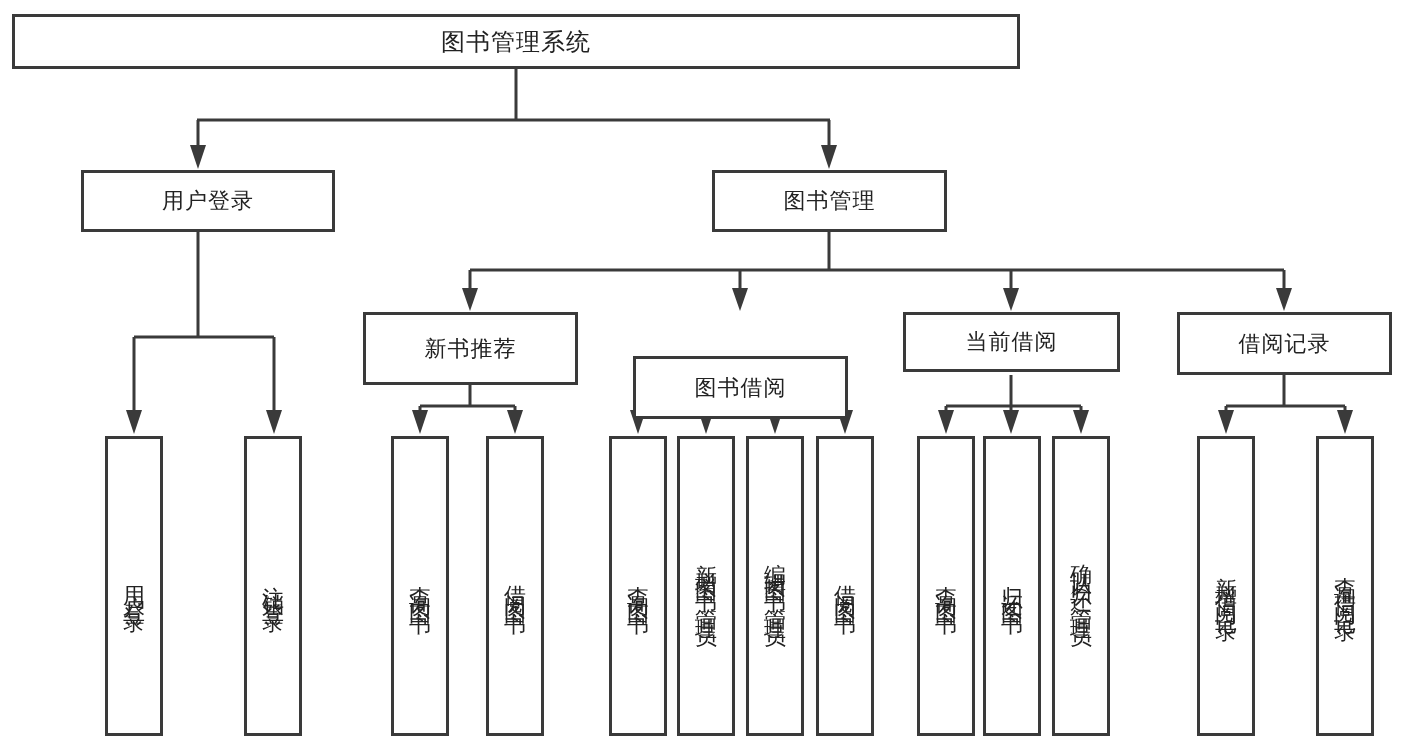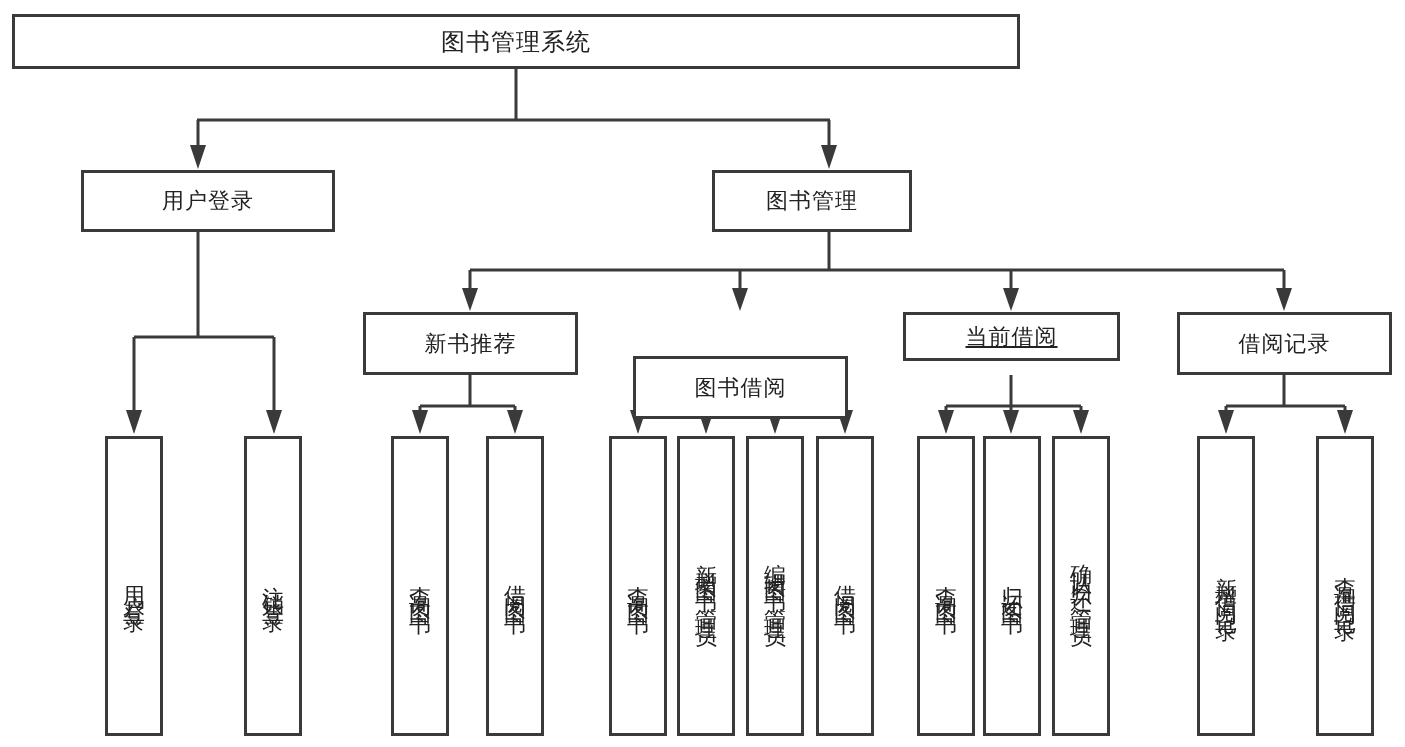--- a/index.html
+++ b/index.html
@@ -101,31 +101,31 @@
     </g>
   </svg>
 
   <div class="box root" style="left:12px;top:14px;width:1008px;height:55px;">
     <span class="lbl">图书管理系统</span>
   </div>
 
   <div class="box" style="left:81px;top:170px;width:254px;height:62px;">
     <span class="lbl">用户登录</span>
   </div>
-  <div class="box" style="left:712px;top:170px;width:200px;height:62px;">
+  <div class="box" style="left:712px;top:170px;width:235px;height:62px;">
     <span class="lbl">图书管理</span>
   </div>
 
-  <div class="box" style="left:363px;top:312px;width:215px;height:63px;text-align:center;">
+  <div class="box" style="left:363px;top:312px;width:215px;height:73px;text-align:center;">
     <span class="lbl">新书推荐</span>
   </div>
   <div class="box" style="left:633px;top:312px;width:215px;height:63px;margin-top:44px;">
     <span class="lbl">图书借阅</span>
   </div>
-  <div class="box" style="left:903px;top:312px;width:217px;height:49px;text-decoration:underline;">
+  <div class="box" style="left:903px;top:312px;width:217px;height:60px;">
     <span class="lbl">当前借阅</span>
   </div>
   <div class="box" style="left:1177px;top:312px;width:215px;height:63px;">
     <span class="lbl">借阅记录</span>
   </div>
 
   <div class="box leaf" style="left:105px;top:436px;width:58px;height:300px;">
     <span class="lbl">用户登录</span>
   </div>
   <div class="box leaf" style="left:244px;top:436px;width:58px;height:300px;">

